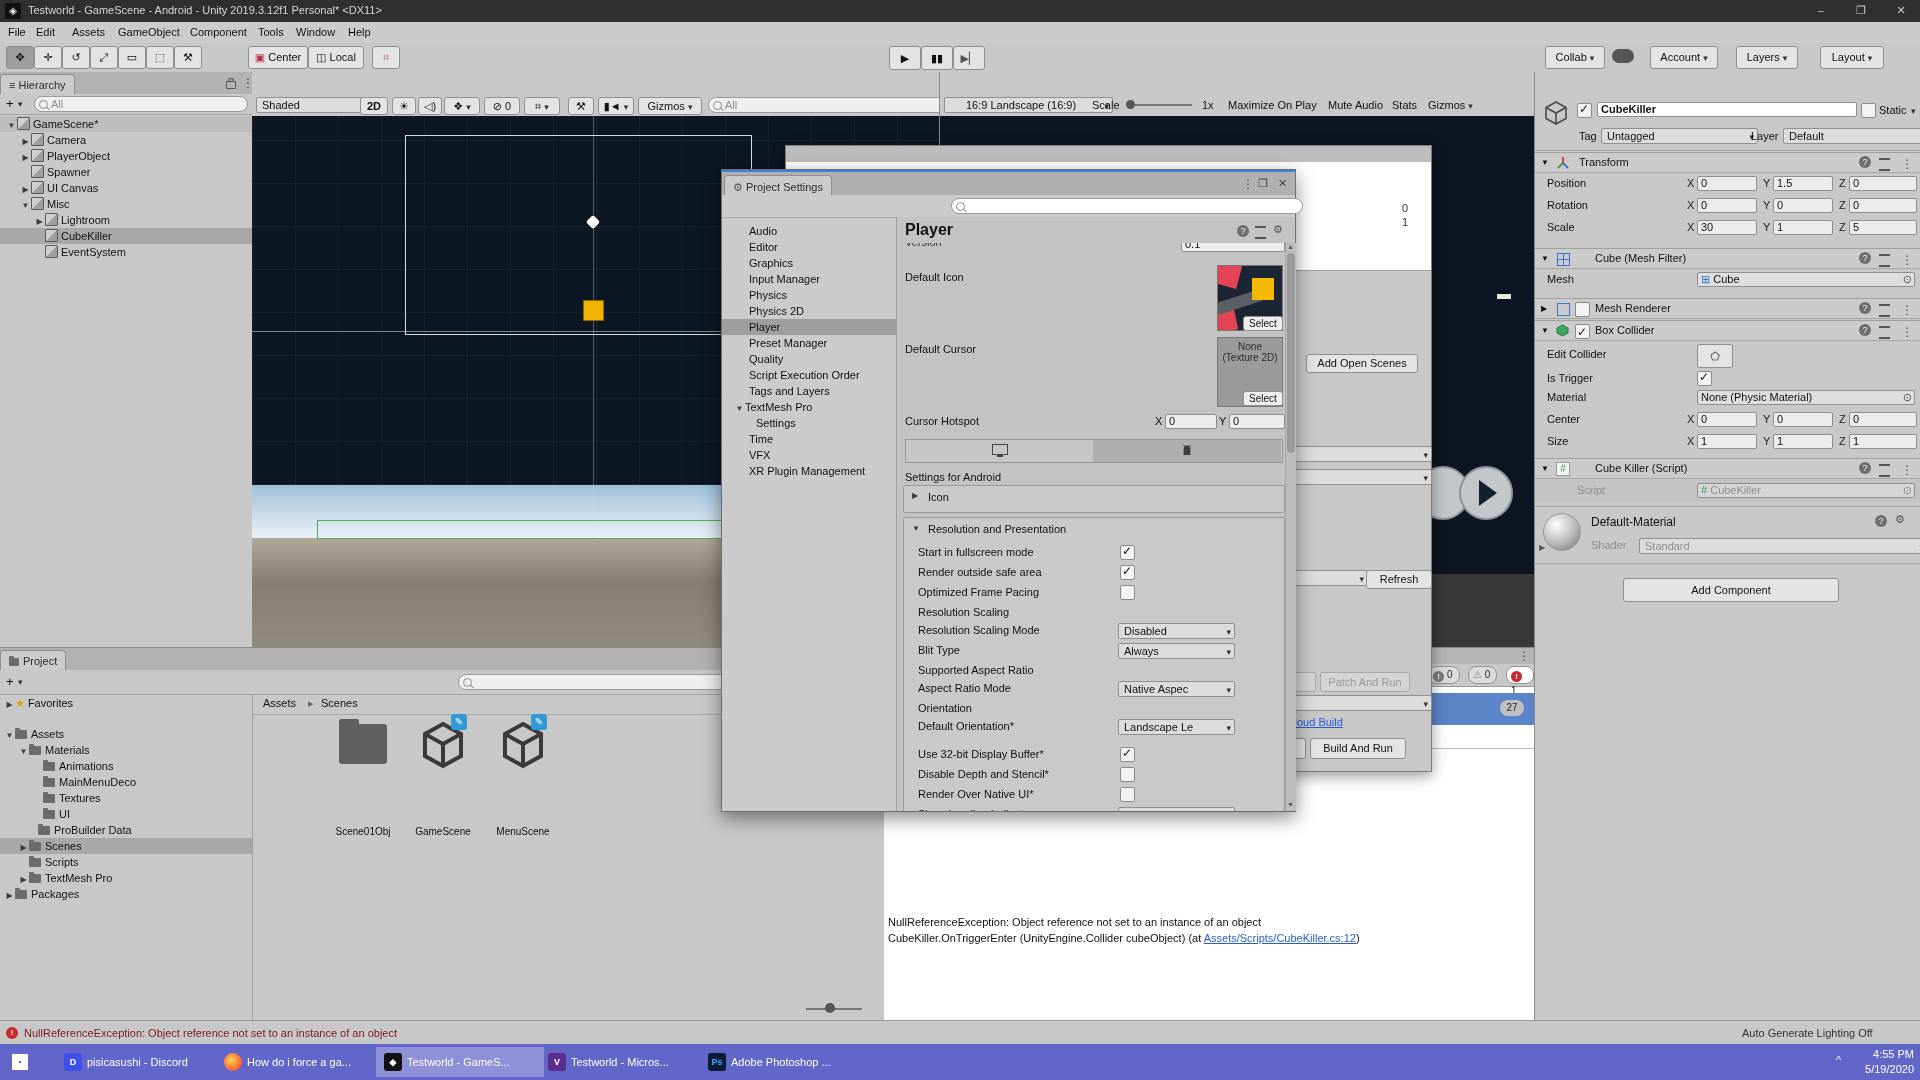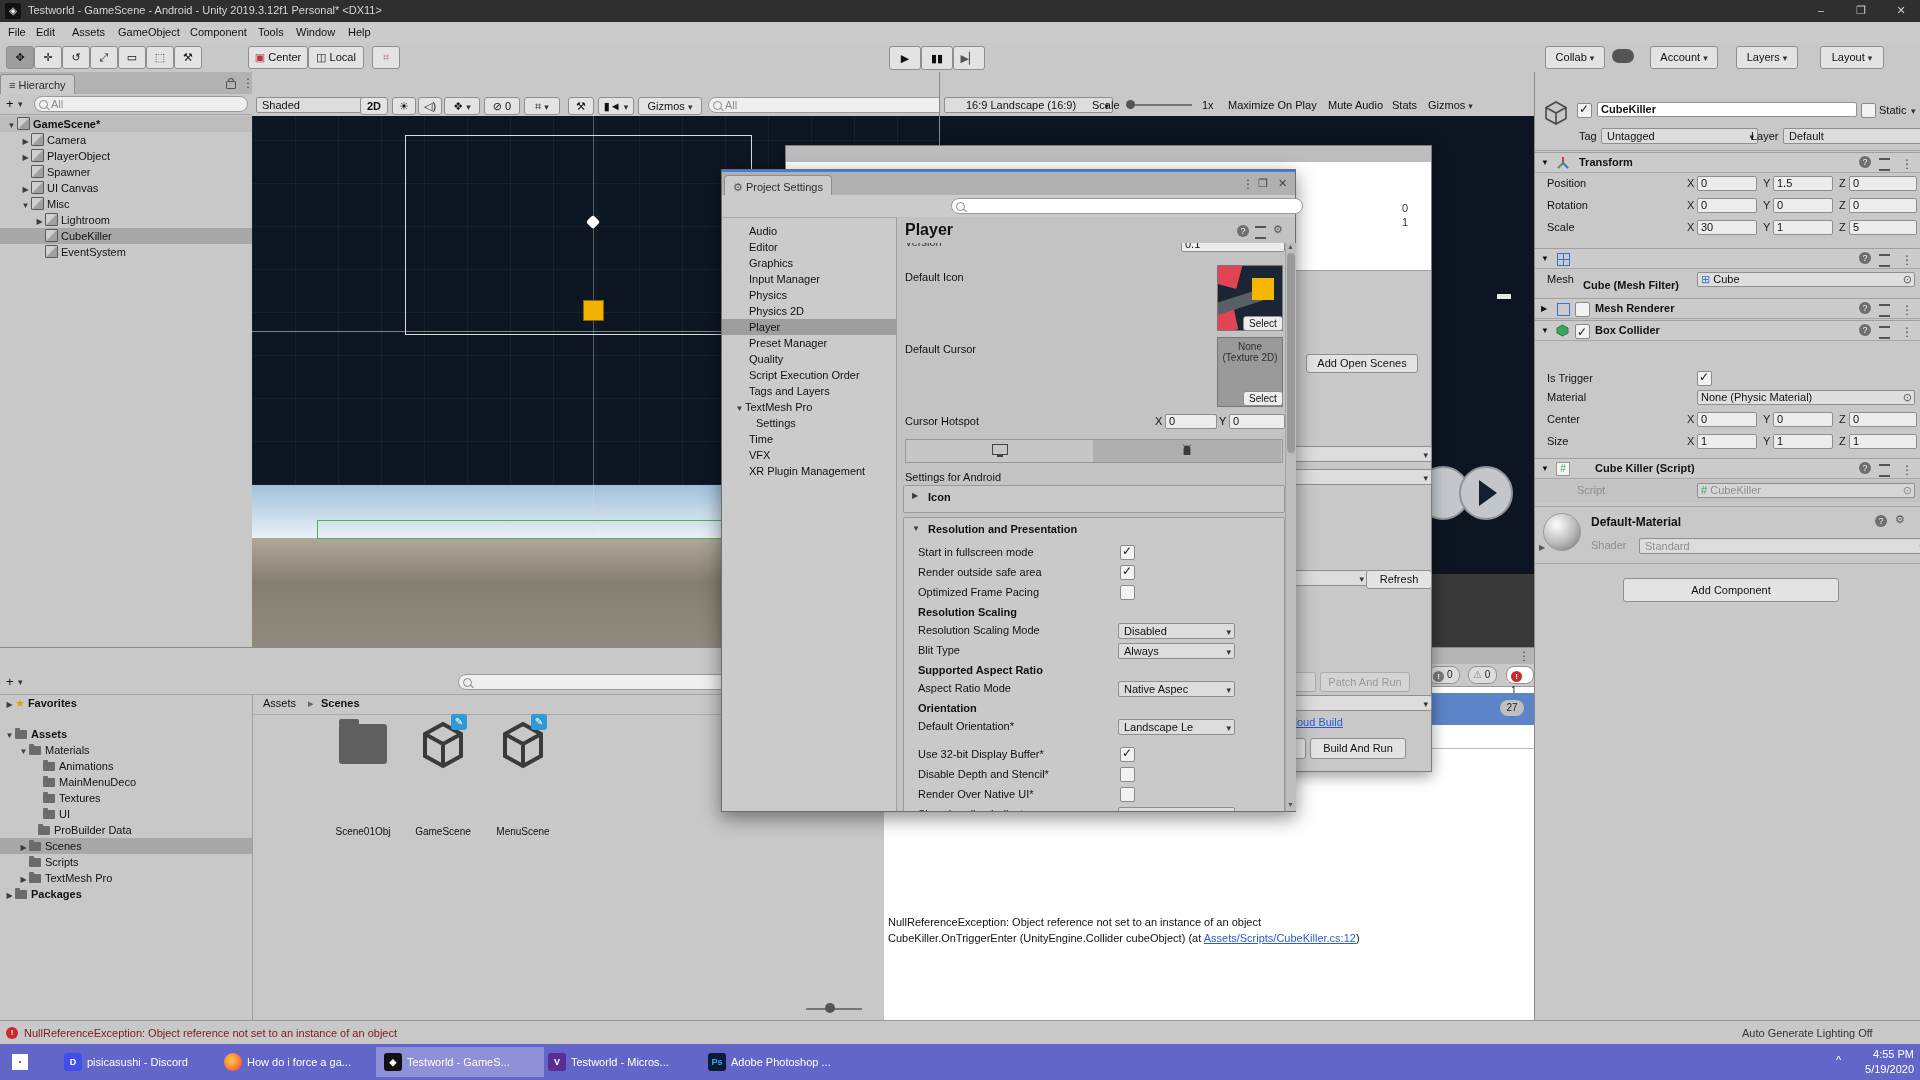--- a/index.html
+++ b/index.html
@@ -21,21 +21,21 @@
   .mag::after{content:"";position:absolute;width:4px;height:1px;background:#8a8a8a;left:6px;top:7px;transform:rotate(45deg);}
   .searchf{position:absolute;background:#efefef;border:1px solid #9a9a9a;border-radius:8px;height:14px;line-height:14px;color:#8a8a8a;padding:0 4px 0 16px;overflow:hidden;}
   
   .tabrow{position:absolute;left:0;right:0;top:0;height:22px;background:#b2b2b2;border-bottom:1px solid #8e8e8e;}
   .tab{position:absolute;top:2px;height:20px;line-height:20px;background:#a9a9a9;color:#2c2c2c;border:1px solid #8e8e8e;border-bottom:none;border-radius:4px 4px 0 0;padding:0 8px;}
   .tab.on{background:#cbcbcb;}
   .lockic{position:absolute;width:8px;height:6px;border:1px solid #555;border-radius:1px;}
   .lockic::before{content:"";position:absolute;left:1px;top:-4px;width:4px;height:3px;border:1px solid #555;border-bottom:none;border-radius:3px 3px 0 0;}
   
   .chead{position:absolute;left:0;right:0;height:19px;line-height:19px;background:#cbcbcb;border-top:1px solid #a0a0a0;border-bottom:1px solid #a6a6a6;}
-  .bold{font-weight:bold;}
+  .bold{font-weight:normal;}
   .gray{color:#8e8e8e;}
   .qic{display:inline-block;width:12px;height:12px;border-radius:50%;background:#6e6e6e;color:#eee;font-size:9px;line-height:12px;text-align:center;vertical-align:middle;}
   .gearic::before{content:"⚙";color:#555;}
   .presetic{display:inline-block;width:11px;height:9px;border-top:2px solid #555;border-bottom:2px solid #555;vertical-align:middle;}
   
   .trow{position:absolute;left:0;right:0;height:16px;line-height:16px;white-space:nowrap;}
   .trow .ar{display:inline-block;width:11px;font-size:8px;color:#3c3c3c;text-align:center;}
   .cubeic{display:inline-block;width:11px;height:11px;border:1px solid #5a5a5a;transform:rotate(0deg);background:linear-gradient(135deg,#cfcfcf 49%,#9f9f9f 51%);vertical-align:-2px;margin-right:3px;border-radius:1px;}
   .foldic{display:inline-block;width:12px;height:9px;background:#6b6b6b;border-radius:1px;position:relative;vertical-align:-1px;margin-right:4px;}
   .foldic::before{content:"";position:absolute;left:0;top:-2px;width:5px;height:2px;background:#6b6b6b;border-radius:1px 1px 0 0;}
@@ -168,20 +168,23 @@
       <div class="p" style="left:0;top:458px;width:595px;height:73px;background:#383838;"></div>
       <div class="p" style="left:557px;top:178px;width:14px;height:5px;background:#e8e8e8;"></div>
       <div class="p" style="left:476px;top:350px;width:50px;height:50px;border-radius:50%;background:#c3c7cb;border:2px solid #8f9499;"></div>
       <div class="p" style="left:519px;top:350px;width:50px;height:50px;border-radius:50%;background:#c3c7cb;border:2px solid #8f9499;">
         <span style="position:absolute;left:18px;top:12px;width:0;height:0;border-left:18px solid #14202e;border-top:13px solid transparent;border-bottom:13px solid transparent;"></span>
       </div>
     </div>
   </div>
 
   <div class="p" style="left:0;top:647px;width:884px;height:373px;background:#c8c8c8;border-top:1px solid #8a8a8a;">
+    <div class="tabrow">
+      <div class="tab on" style="left:0;"><span class="foldic" style="width:10px;height:8px;"></span><span>Project</span></div>
+    </div>
     <div class="p" style="left:0;top:22px;width:884px;height:24px;background:#c8c8c8;border-bottom:1px solid #a5a5a5;">
       <span class="p" style="left:6px;top:4px;font-size:13px;">+</span>
       <span class="caret p" style="left:18px;top:5px;"></span>
       <div class="searchf" style="left:458px;top:4px;width:248px;">
           <span class="mag" style="left:4px;top:3px;"></span>
         </div>
     </div>
 
     <div class="p" style="left:0;top:46px;width:252px;height:327px;border-right:1px solid #a0a0a0;">
       <div class="trow" style="top:1px;padding-left:4px;"><span class="ar">▶</span><span class="staric">★</span><span class="bold">Favorites</span></div>
@@ -448,21 +451,21 @@
         <div class="field" style="left:162px;top:2px;width:52px;"><span>30</span></div>
       <span class="axl" style="left:228px;top:3px;">Y</span>
         <div class="field" style="left:238px;top:2px;width:52px;"><span>1</span></div>
       <span class="axl" style="left:304px;top:3px;">Z</span>
         <div class="field" style="left:314px;top:2px;width:60px;"><span>5</span></div>
     </div>
 
     <div class="chead" style="top:176px;">
       <span class="ar p" style="left:6px;top:0;font-size:8px;">▼</span>
       <span style="position:absolute;left:22px;top:4px;width:11px;height:11px;border:1px solid #3d6fcf;background:linear-gradient(90deg,transparent 45%,#3d6fcf 45% 55%,transparent 55%),linear-gradient(0deg,transparent 45%,#3d6fcf 45% 55%,transparent 55%);"></span>
-      <span class="bold p" style="left:48px;margin-top:27px;">Cube (Mesh Filter)</span>
+      <span class="bold p" style="left:60px;">Cube (Mesh Filter)</span>
       <span class="qic p" style="left:324px;top:3px;">?</span>
       <span class="presetic p" style="left:344px;top:5px;"></span>
       <span class="dots p" style="left:366px;top:2px;"></span>
     </div>
     <div class="p" style="left:0;top:198px;width:386px;height:20px;">
       <span class="p" style="left:12px;top:3px;">Mesh</span>
       <div class="field" style="left:162px;top:2px;width:210px;background:#dedede;"><span style="color:#3d6fcf;">⊞</span> <span>Cube</span><span style="position:absolute;right:2px;top:0;color:#555;">⊙</span></div>
     </div>
 
     <div class="chead" style="top:226px;">
@@ -479,20 +482,24 @@
       <span class="ar p" style="left:6px;top:0;font-size:8px;">▼</span>
       <svg width="13" height="13" viewBox="0 0 13 13" style="position:absolute;left:21px;top:3px;">
           <path d="M6.5 1 L12 4 V9 L6.5 12 L1 9 V4 Z" fill="#3aa55c" stroke="#2d7d46"></path>
         </svg>
       <span class="cb on" style="left:40px;top:3px;"></span>
       <span class="bold p" style="left:60px;">Box Collider</span>
       <span class="qic p" style="left:324px;top:3px;">?</span>
       <span class="presetic p" style="left:344px;top:5px;"></span>
       <span class="dots p" style="left:366px;top:2px;"></span>
     </div>
+    <div class="p" style="left:0;top:270px;width:386px;height:26px;">
+      <span class="p" style="left:12px;top:6px;">Edit Collider</span>
+      <div class="btn" style="left:162px;top:2px;width:34px;height:22px;line-height:22px;">⬠</div>
+    </div>
     <div class="p" style="left:0;top:298px;width:386px;height:18px;">
       <span class="p" style="left:12px;top:2px;">Is Trigger</span>
       <span class="cb on" style="left:162px;top:1px;"></span>
     </div>
     <div class="p" style="left:0;top:316px;width:386px;height:20px;">
       <span class="p" style="left:12px;top:3px;">Material</span>
       <div class="field" style="left:162px;top:2px;width:210px;background:#dedede;"><span>None (Physic Material)</span><span style="position:absolute;right:2px;top:0;color:#555;">⊙</span></div>
     </div>
     <div class="p" style="left:0;top:338px;width:386px;height:20px;">
       <span class="p" style="left:12px;top:3px;">Center</span>

